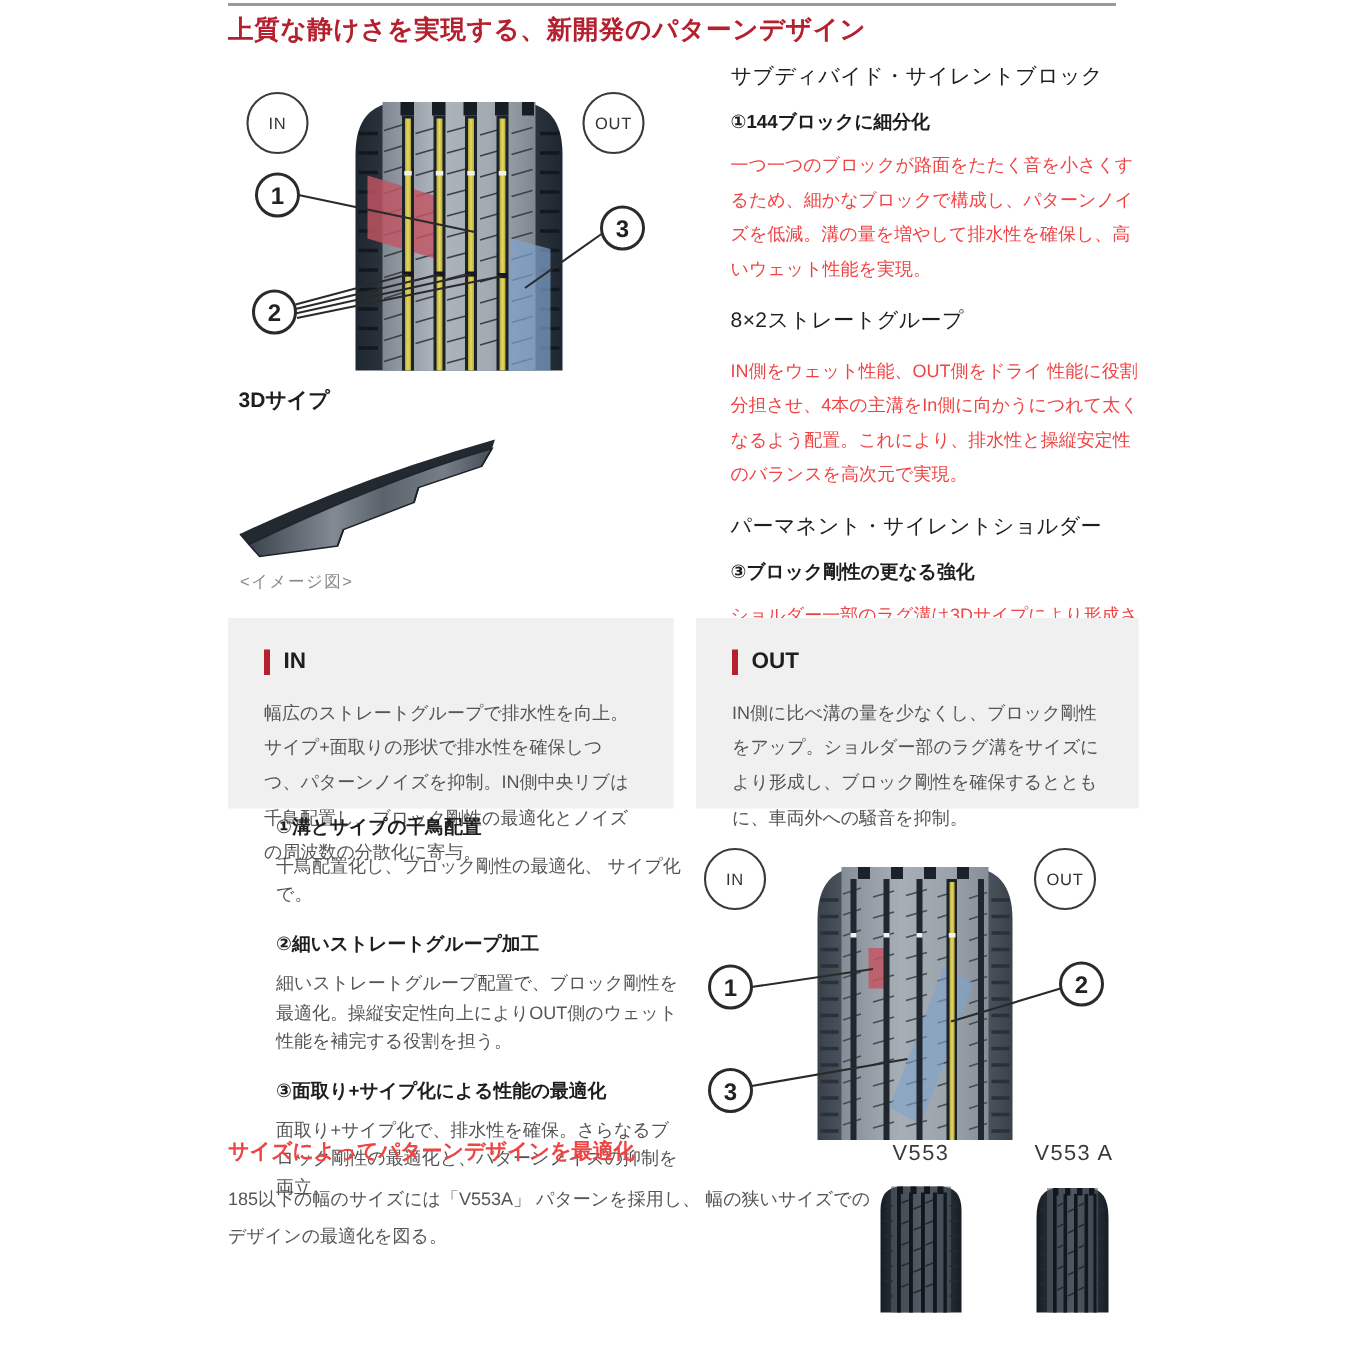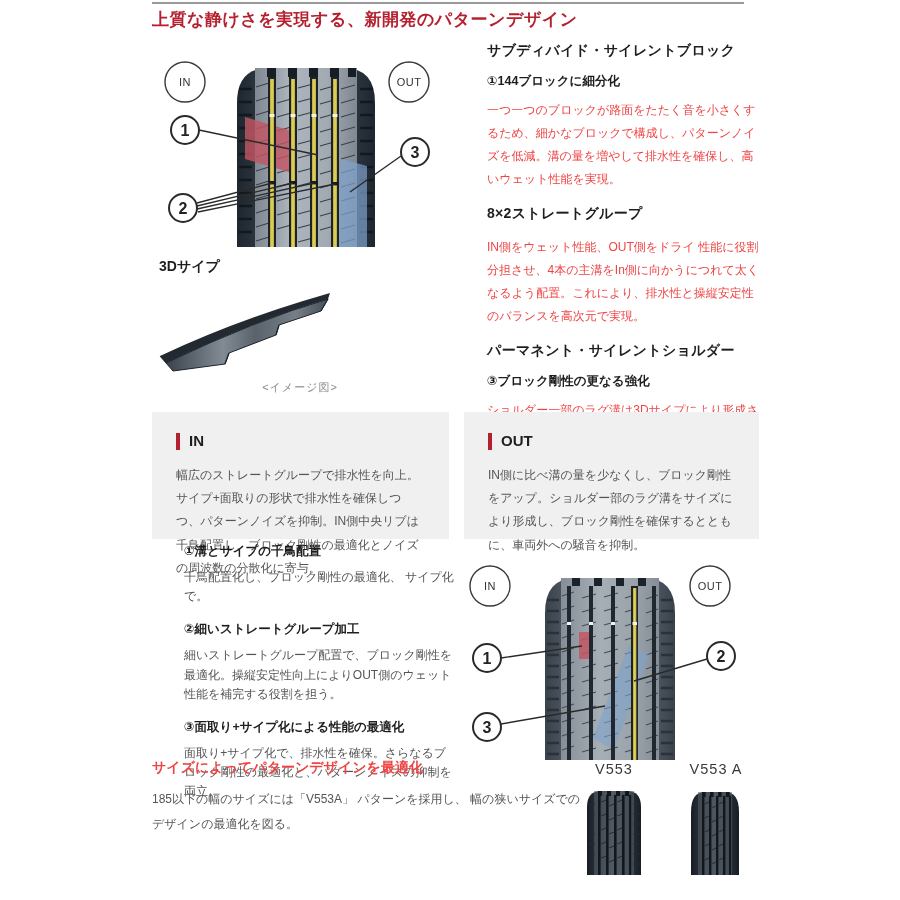--- a/index.html
+++ b/index.html
@@ -3,27 +3,27 @@
 <meta charset="utf-8">
 <style>
   html,body{margin:0;padding:0;background:#fff;}
   #page{position:relative;width:900px;height:900px;background:#ffffff;overflow:hidden;
         font-family:"Liberation Sans","DejaVu Sans",sans-serif;color:#4b4b4b;}
   .abs{position:absolute;}
   .top-rule{left:152px;top:2px;width:592px;height:2px;background:#9a9a9a;}
   .page-title{left:152px;top:8px;width:600px;font-size:17px;font-weight:bold;color:#b5202f;letter-spacing:.5px;}
   
   .right-col{left:487px;top:42px;width:274px;}
-  .right-col h3{font-size:14px;font-weight:bold;color:#1e1e1e;margin:0 0 13px;letter-spacing:.3px;}
+  .right-col h3{font-size:14px;font-weight:normal;color:#1e1e1e;margin:0 0 13px;letter-spacing:.3px;}
   .right-col h3.mt{margin-top:10px;}
   .right-col h4{font-size:12.5px;font-weight:bold;color:#1e1e1e;margin:0 0 9px;}
   .right-col p{font-size:12px;line-height:1.92;margin:0 0 14px;color:#ef4444;}
   
   .sipe-heading{left:159px;top:258px;font-size:14px;font-weight:bold;color:#1e1e1e;}
-  .sipe-caption{left:160px;top:380px;width:280px;text-align:center;font-size:11px;color:#8a8a8a;letter-spacing:1px;}
+  .sipe-caption{left:160px;top:380px;width:280px;text-align:left;font-size:11px;color:#8a8a8a;letter-spacing:1px;}
   
   .gbox{background:#f0f0f0;box-sizing:border-box;padding:21px 24px 0 24px;}
   .gbox-in{left:152px;top:412px;width:297px;height:127px;}
   .gbox-out{left:464px;top:412px;width:295px;height:127px;}
   .gbox .box-label{font-size:15px;font-weight:bold;color:#1e1e1e;border-left:4px solid #b5202f;padding-left:9px;line-height:1.1;}
   .gbox p{font-size:12px;line-height:1.95;color:#555;margin:14px 0 0;}
   
   .details{left:184px;top:543px;width:274px;}
   .details h4{font-size:12.5px;font-weight:bold;color:#1e1e1e;margin:0 0 8px;}
   .details p{font-size:12px;line-height:1.6;color:#555;margin:0 0 15px;}

